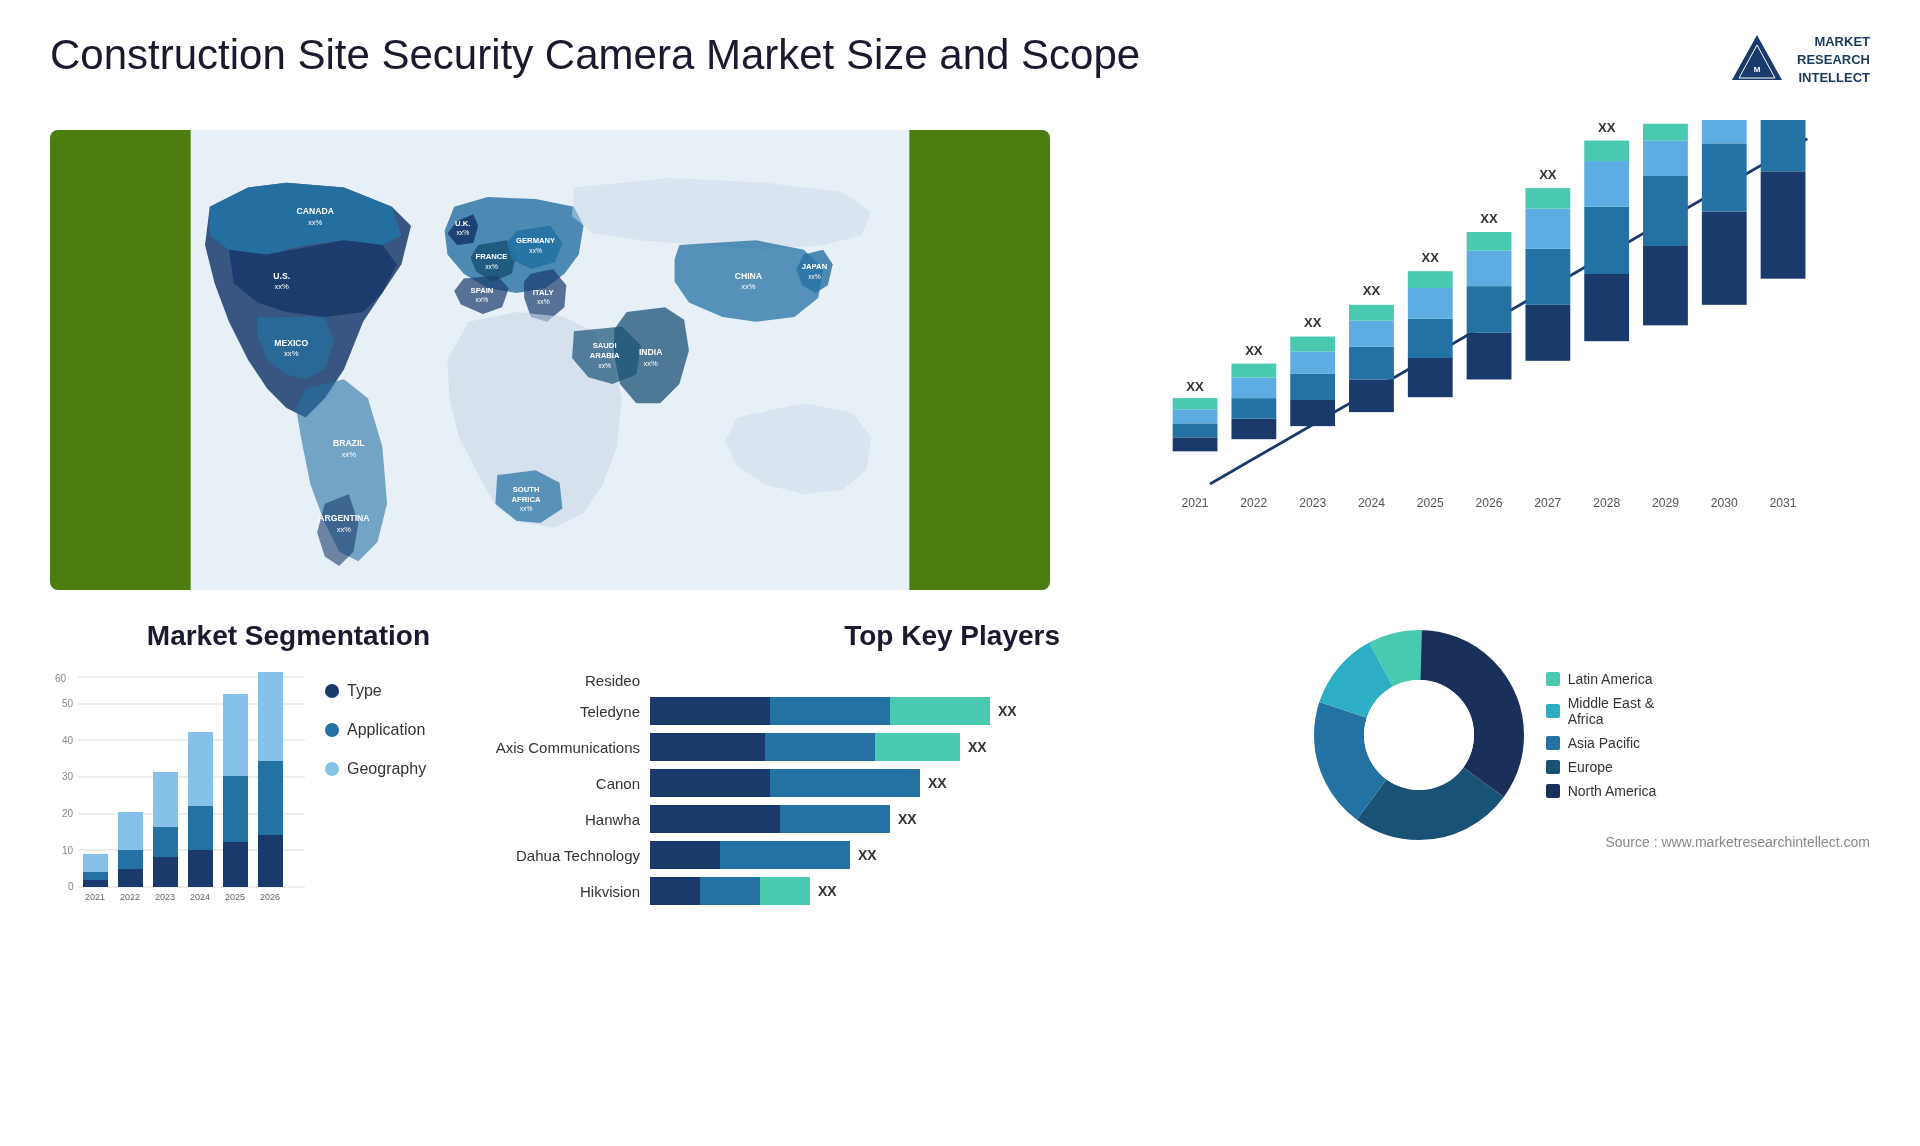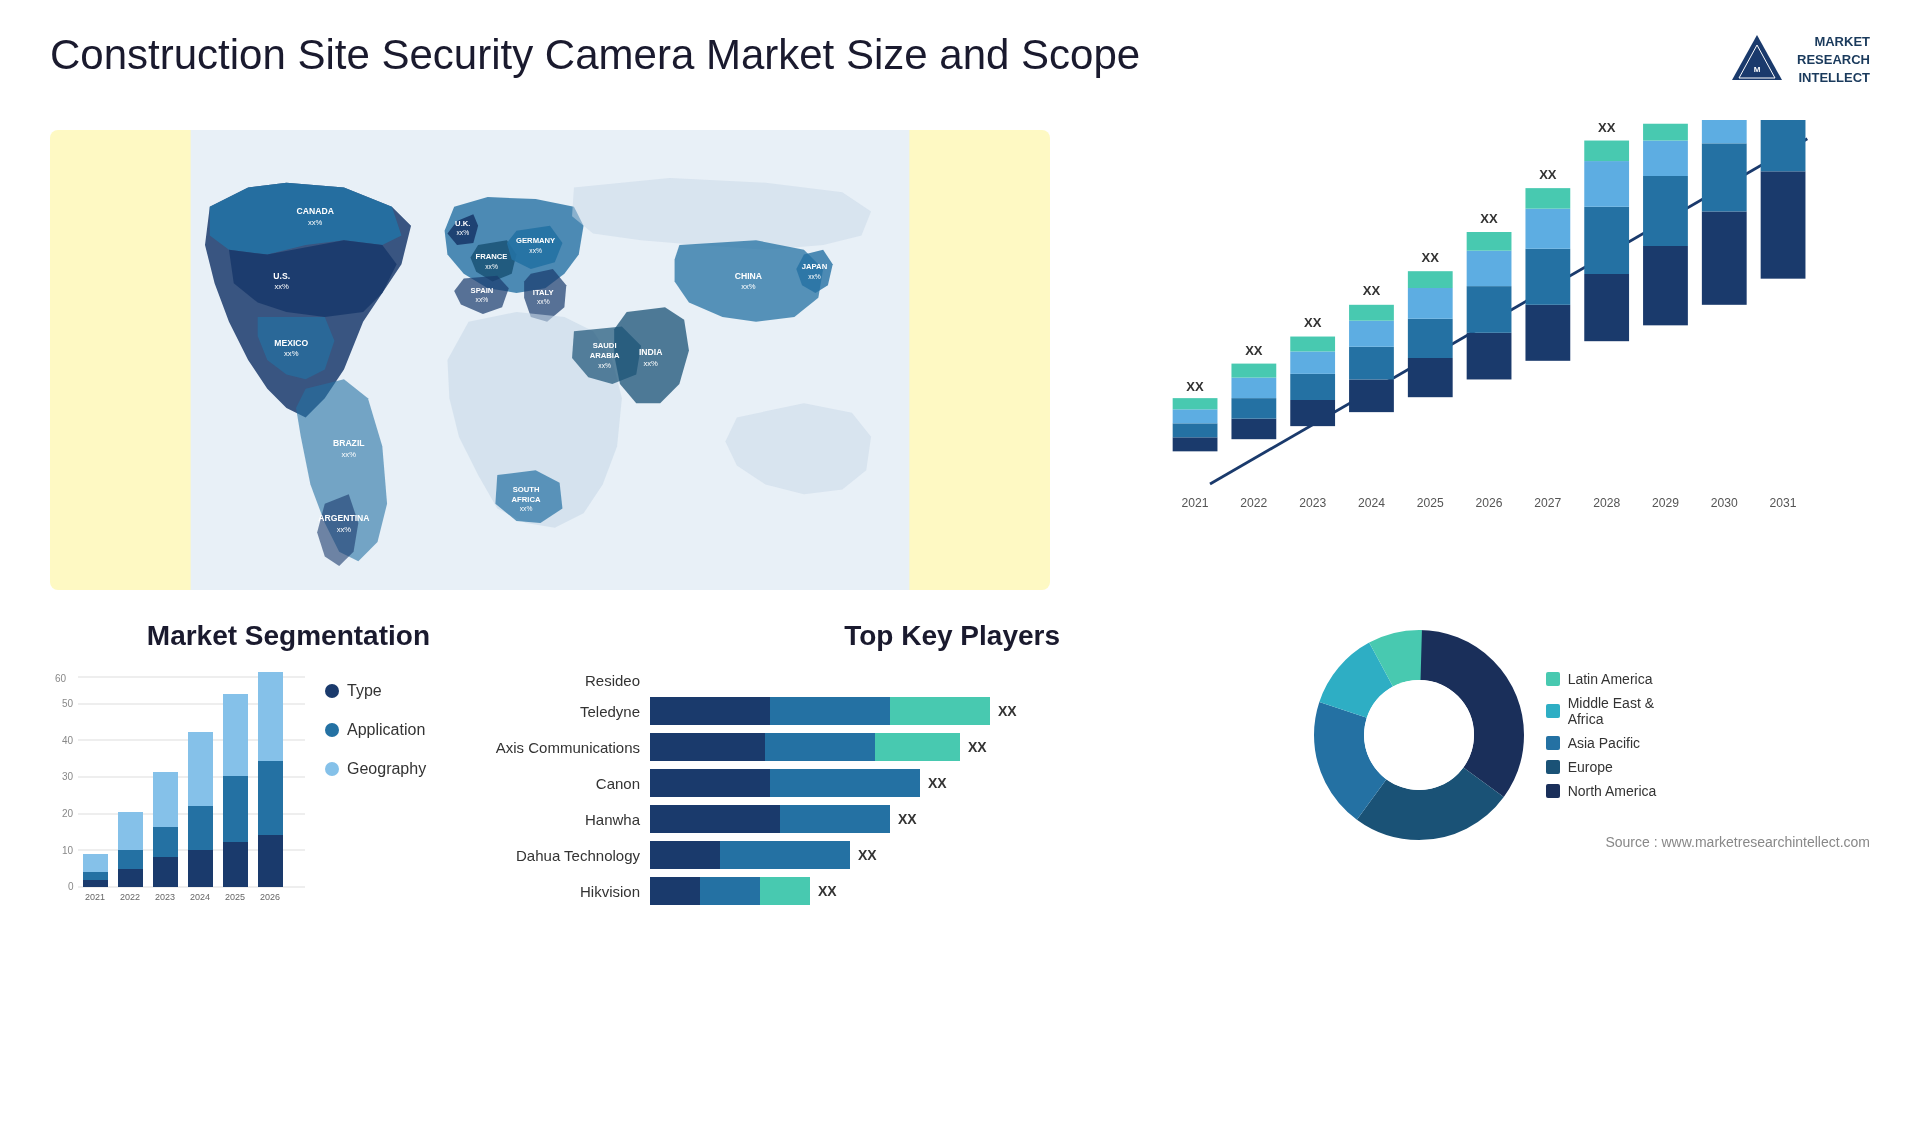--- a/index.html
+++ b/index.html
@@ -53,21 +53,21 @@
       display: flex;
       gap: 40px;
       margin-bottom: 30px;
       height: 480px;
     }
 
     
     .map-area {
       flex: 1;
       position: relative;
-      background: #fef9c3;
+      background: #4d7c0f;
       border-radius: 8px;
       overflow: hidden;
       margin-top: 20px;
     }
 
     
     .bar-chart-area {
       width: 780px;
       position: relative;
       padding: 10px 20px 50px 40px;

